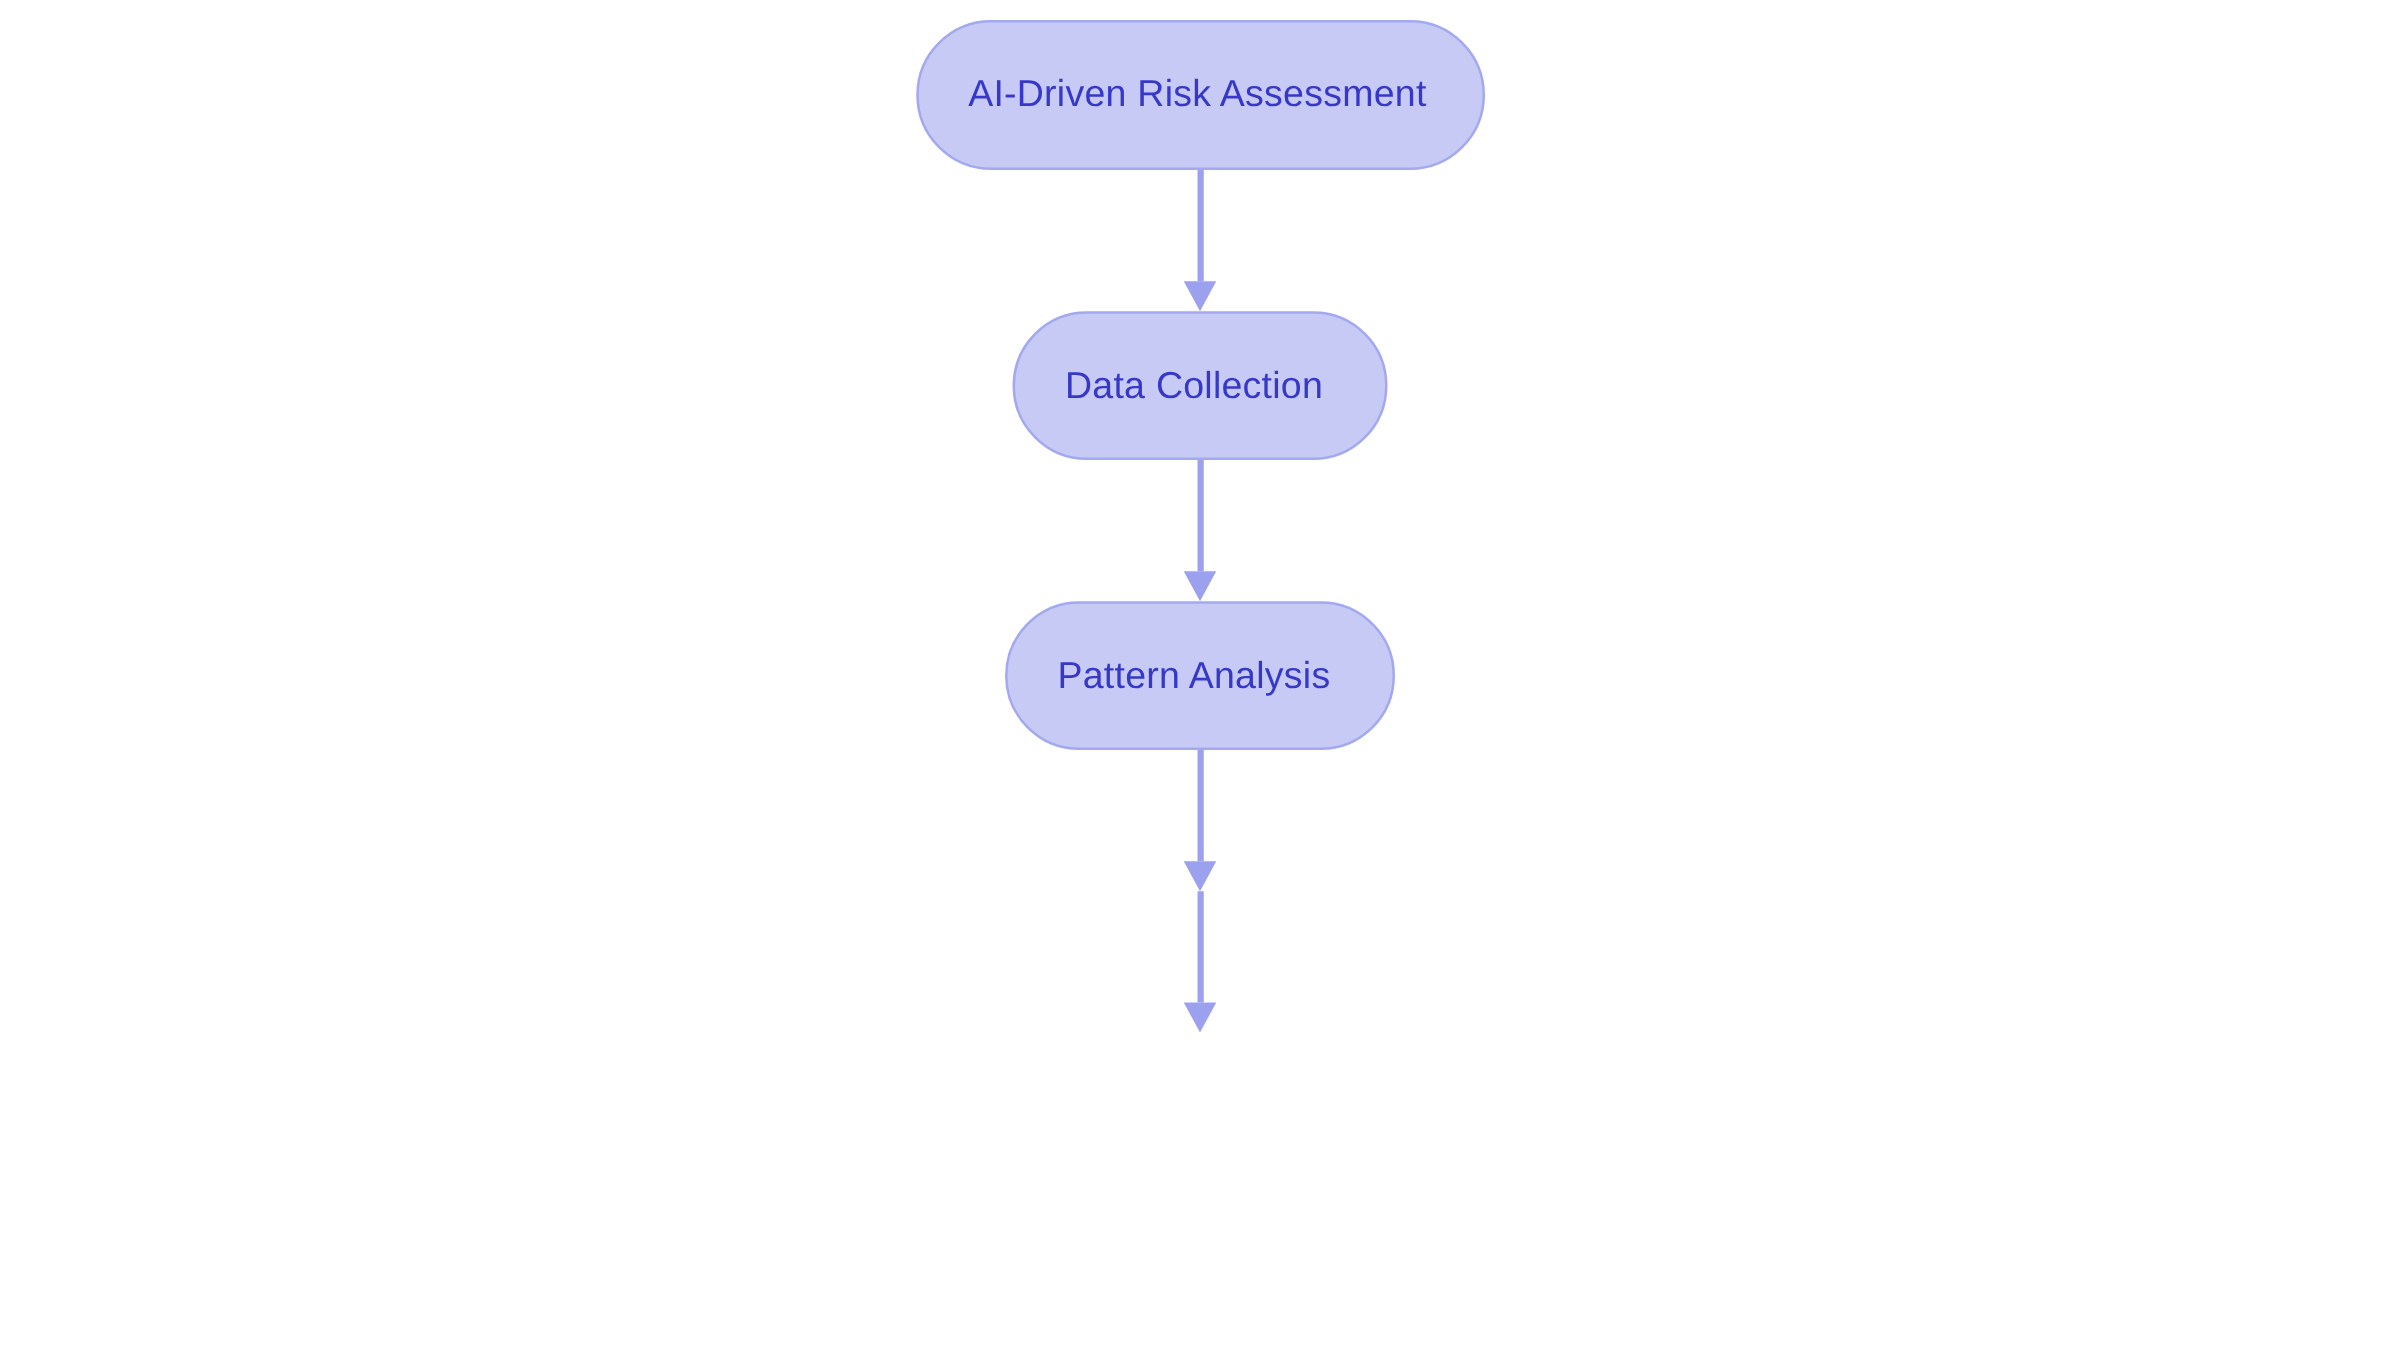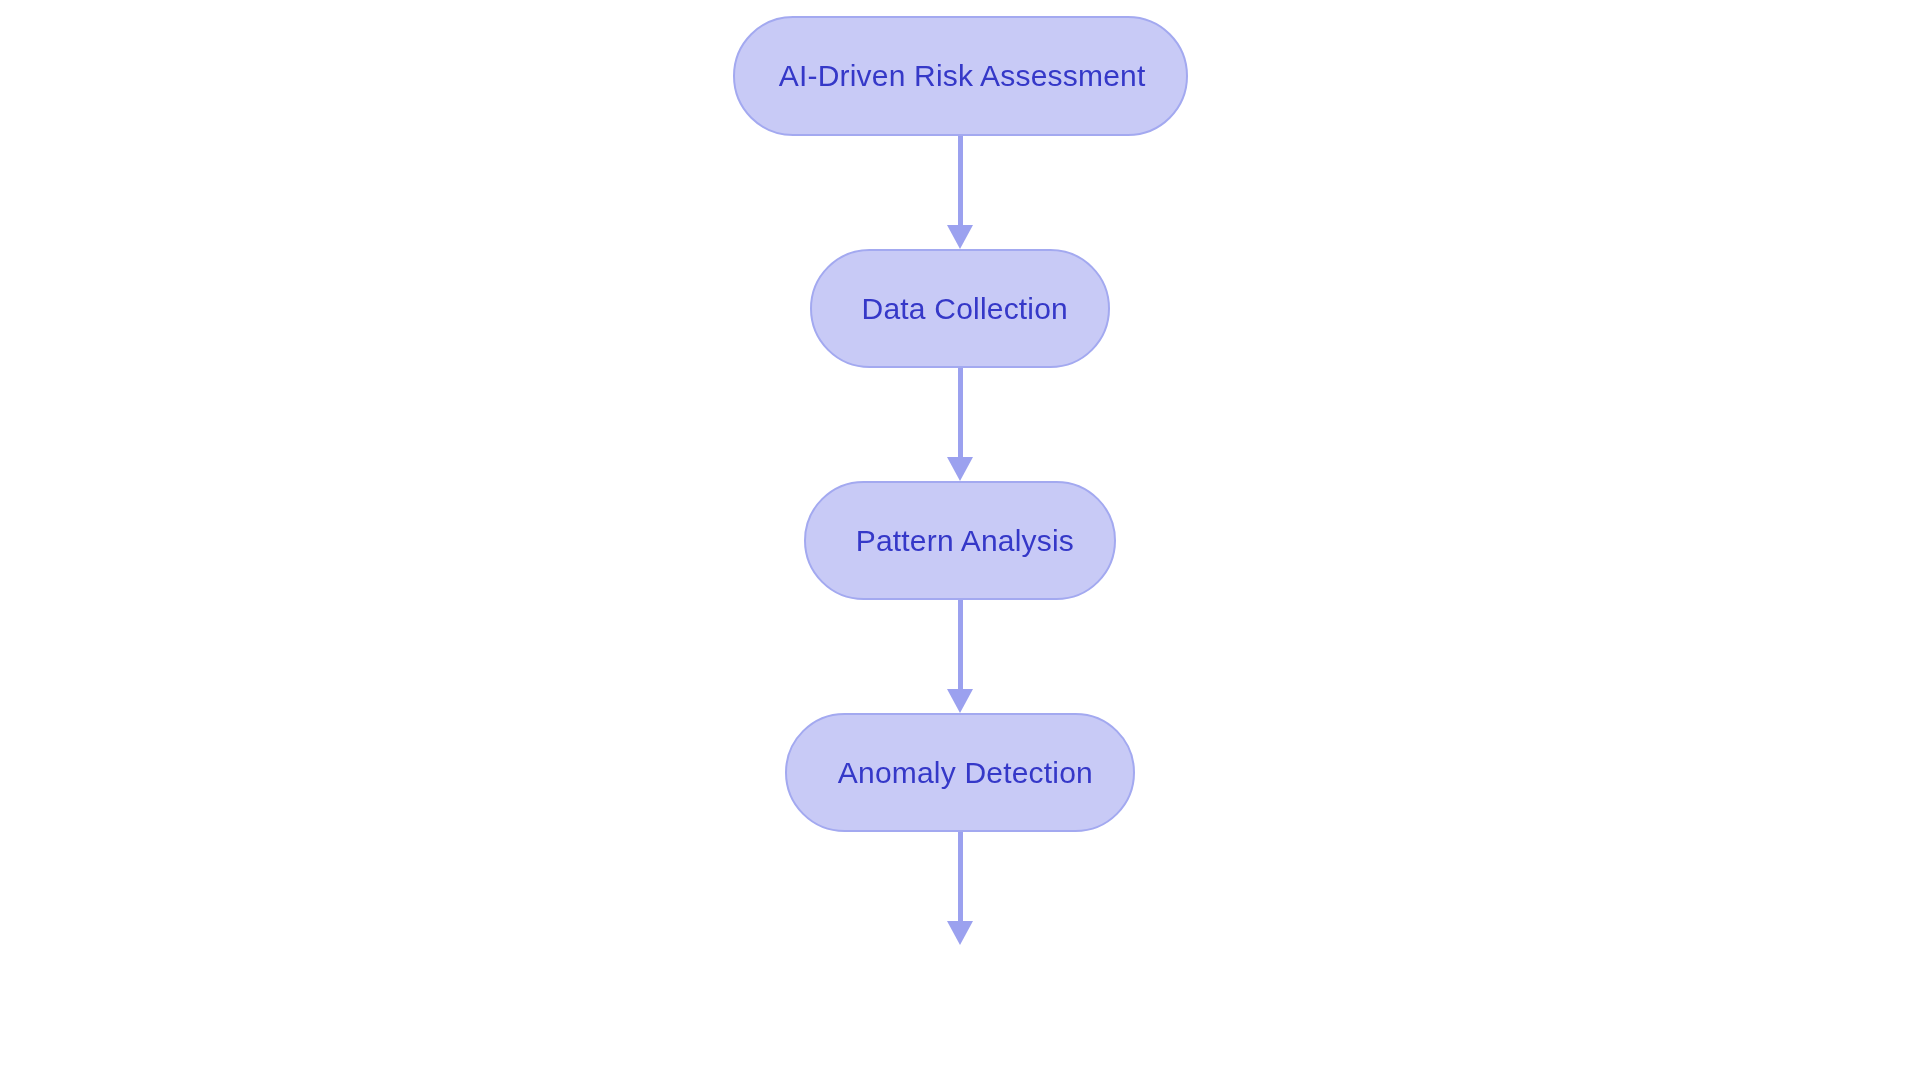--- a/index.html
+++ b/index.html
@@ -31,21 +31,21 @@
     flex-direction: column;
     align-items: center;
   }
   .node {
     height: 119px;
     border-radius: 60px;
     background: var(--node-fill);
     border: 2px solid var(--node-border);
     display: flex;
     align-items: center;
-    justify-content: flex-end;
+    justify-content: flex-start;
     padding: 0 40px;
     flex: 0 0 auto;
   }
   .node-1 { width: 455px; height: 120px; }
   .node-2 { width: 300px; }
   .node-3 { width: 312px; }
   .node-4 { width: 350px; }
   .node-5 { width: 375px; }
   .node-label {
     font-size: 30px;
@@ -101,23 +101,20 @@
 
     <div class="node node-3">
       <span class="node-label">Pattern Analysis</span>
     </div>
 
     <div class="connector">
       <div class="stem"></div>
       <div class="head"></div>
     </div>
 
-    <div class="node node-4">
-      <span class="node-label">Anomaly Detection</span>
-    </div>
 
     <div class="connector">
       <div class="stem"></div>
       <div class="head"></div>
     </div>
 
 
   </div>
 </div>
 

